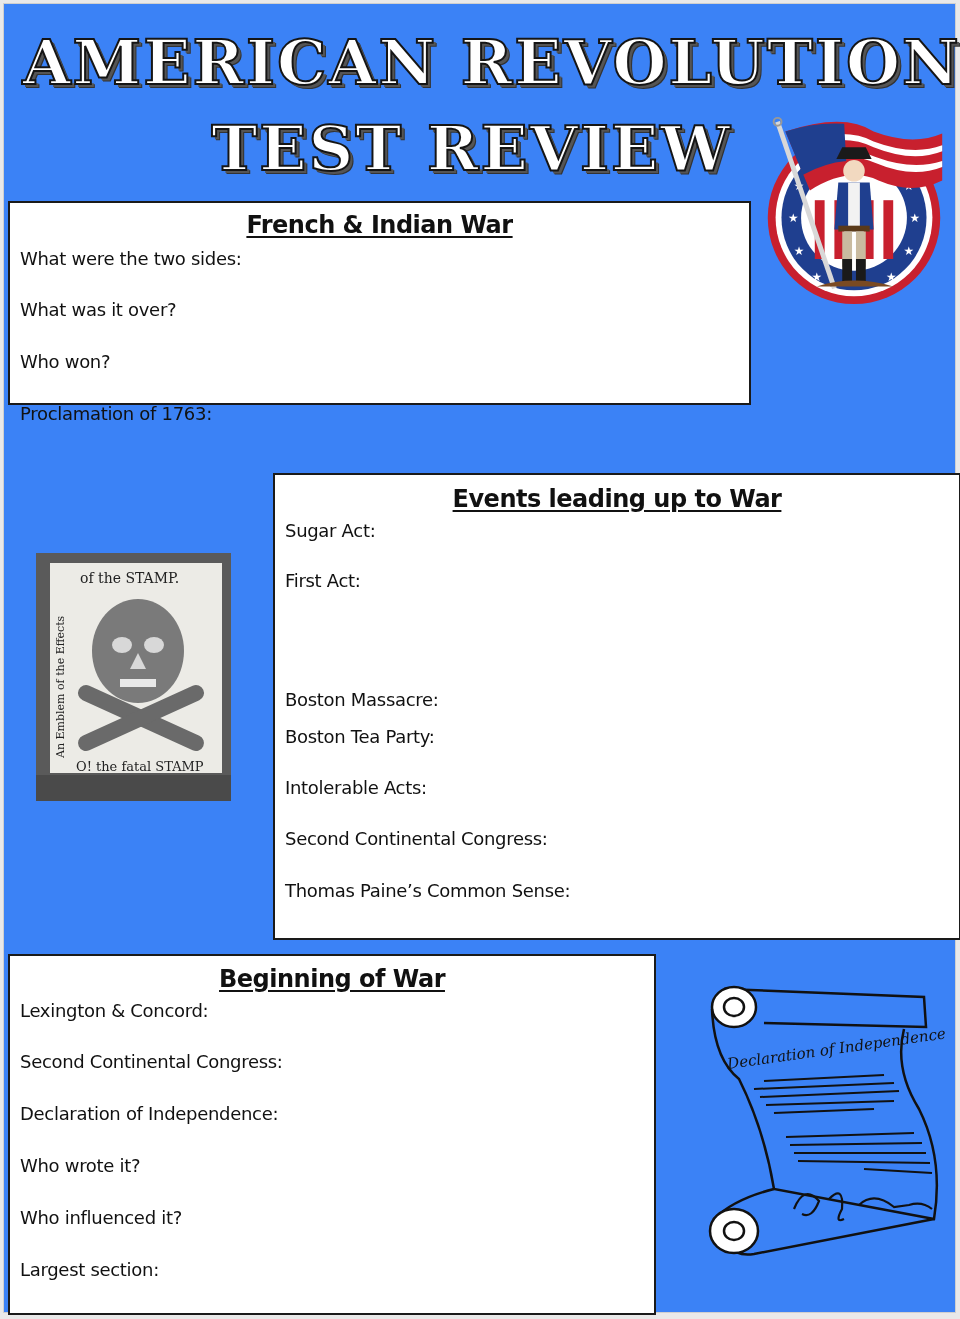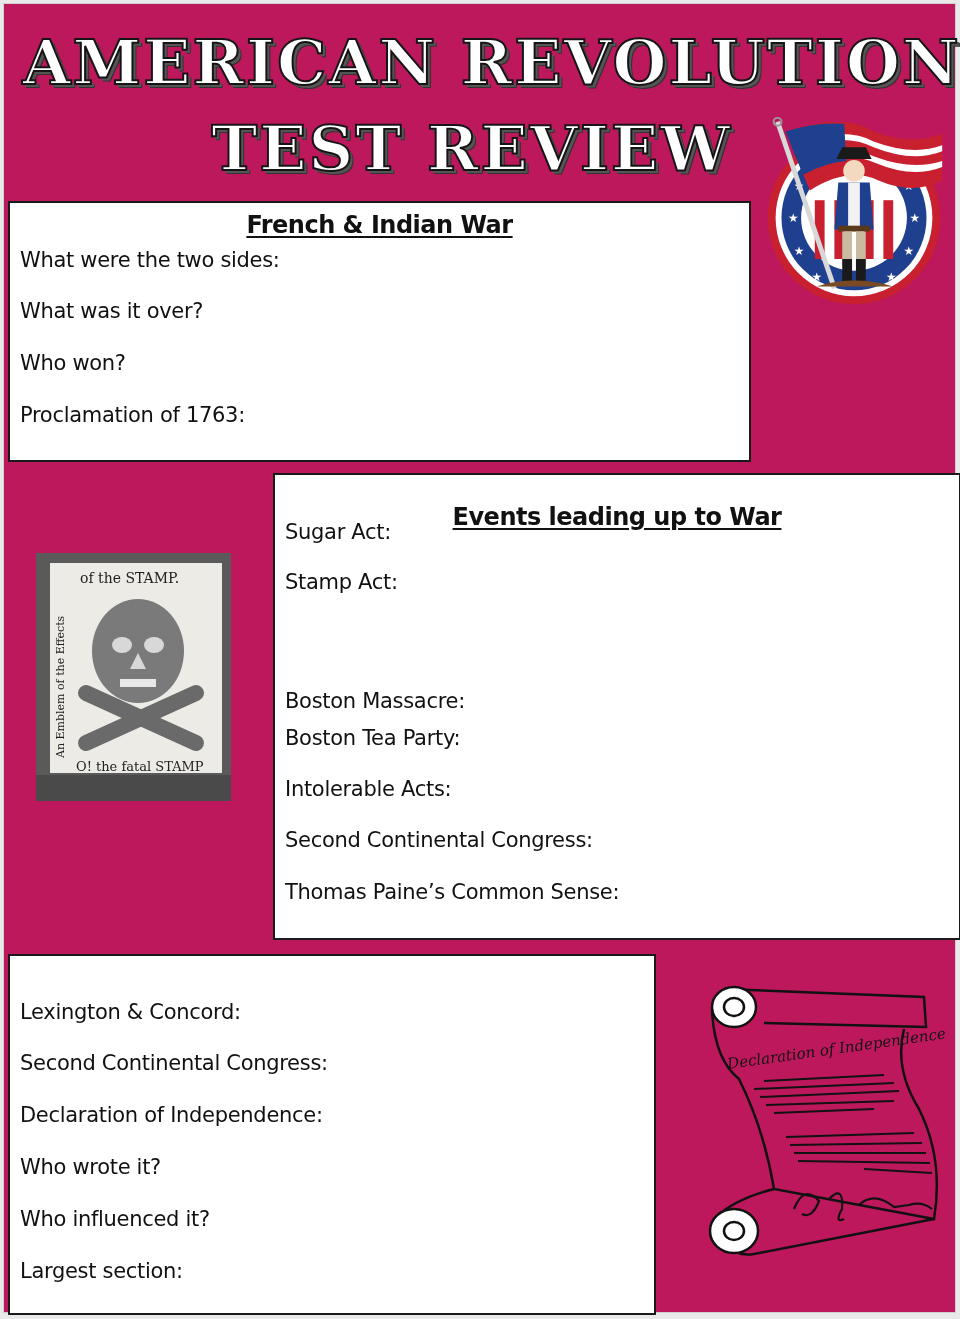--- a/index.html
+++ b/index.html
@@ -1,20 +1,20 @@
 <!DOCTYPE html>
 <html><head>
   <meta charset="utf-8">
   <style>
     * { box-sizing: border-box; margin: 0; padding: 0; }
     html, body { width: 960px; height: 1319px; background: #e9e9e9; overflow: hidden; }
     body { font-family: "Liberation Sans", "DejaVu Sans", sans-serif; color: #111; }
     .page {
       position: absolute; left: 3px; top: 3px; width: 953px; height: 1310px;
-      background: #be185d; border: 1px solid #cfcfcf;
+      background: #3b82f6; border: 1px solid #cfcfcf;
     }
     .title {
       position: absolute; left: 0; width: 975px; text-align: center;
       font-family: "DejaVu Serif", "Liberation Serif", serif; font-weight: bold;
       letter-spacing: 2px; color: #ffffff;
       -webkit-text-stroke: 2px #151515;
       text-shadow: 3px 3px 0 #555, 4px 4px 0 #333;
     }
     .title-1 { top: 22px; font-size: 62px; }
     .title-2 { top: 108px; font-size: 62px; left: -20px; }
@@ -23,26 +23,26 @@
     }
     .box h2 {
       font-family: "DejaVu Sans", "Liberation Sans", sans-serif;
       font-size: 24px; font-weight: bold; text-align: center;
       text-decoration: underline; text-underline-offset: 3px; text-decoration-thickness: 2px;
       line-height: 30px; letter-spacing: -0.5px;
     }
     .box .item {
       position: absolute; left: 10px;
       font-family: "DejaVu Sans", "Liberation Sans", sans-serif;
-      font-size: 21px; color: #111; letter-spacing: -0.3px;
+      font-size: 18px; color: #111; letter-spacing: -0.3px;
     }
-    .box-fiw { left: 4px; top: 197px; width: 743px; height: 261px; padding-left: 6px; }
+    .box-fiw { left: 4px; top: 197px; width: 743px; height: 204px; padding-left: 6px; }
     .box-fiw h2 { position: absolute; top: 7px; left: 0; width: 100%; }
     .box-events { left: 269px; top: 469px; width: 688px; height: 467px; }
-    .box-events h2 { position: absolute; top: 9px; left: 0; width: 100%; margin-top: 18px; }
+    .box-events h2 { position: absolute; top: 9px; left: 0; width: 100%; }
     .box-begin { left: 4px; top: 950px; width: 648px; height: 361px; }
     .box-begin h2 { position: absolute; top: 8px; left: 0; width: 100%; }
     .img { position: absolute; }
     .soldier { left: 752px; top: 108px; width: 196px; height: 196px; }
     .stamp { left: 32px; top: 549px; width: 195px; height: 248px; }
     .scroll { left: 690px; top: 965px; width: 255px; height: 300px; }
   </style>
 </head>
 <body>
 
@@ -112,29 +112,30 @@
     <path d="M102 100 L94 116 L110 116 Z" fill="#d8d8d8"></path>
     <rect x="84" y="126" width="36" height="8" fill="#e8e8e8"></rect>
     <line x1="50" y1="140" x2="160" y2="190" stroke="#6a6a6a" stroke-width="16" stroke-linecap="round"></line>
     <line x1="160" y1="140" x2="50" y2="190" stroke="#6a6a6a" stroke-width="16" stroke-linecap="round"></line>
     <text x="40" y="218" font-family="DejaVu Serif, serif" font-size="13" fill="#222">O! the fatal STAMP</text>
   </svg>
 
   <div class="box box-events">
     <h2>Events leading up to War</h2>
     <div class="item" style="top:45px">Sugar Act:</div>
-    <div class="item" style="top:95px">Stamp Act:</div>
+    <div class="item" style="top:95px">First Act:</div>
     <div class="item" style="top:214px">Boston Massacre:</div>
     <div class="item" style="top:251px">Boston Tea Party:</div>
     <div class="item" style="top:302px">Intolerable Acts:</div>
     <div class="item" style="top:353px">Second Continental Congress:</div>
     <div class="item" style="top:405px">Thomas Paine’s Common Sense:</div>
   </div>
 
   <div class="box box-begin">
+    <h2>Beginning of War</h2>
     <div class="item" style="top:44px">Lexington &amp; Concord:</div>
     <div class="item" style="top:95px">Second Continental Congress:</div>
     <div class="item" style="top:147px">Declaration of Independence:</div>
     <div class="item" style="top:199px">Who wrote it?</div>
     <div class="item" style="top:251px">Who influenced it?</div>
     <div class="item" style="top:303px">Largest section:</div>
   </div>
 
   <svg class="img scroll" viewBox="0 0 255 300" fill="none" stroke="#111" stroke-width="2.5">
     <path d="M30 20 L230 28 L232 58 L70 54"></path>

